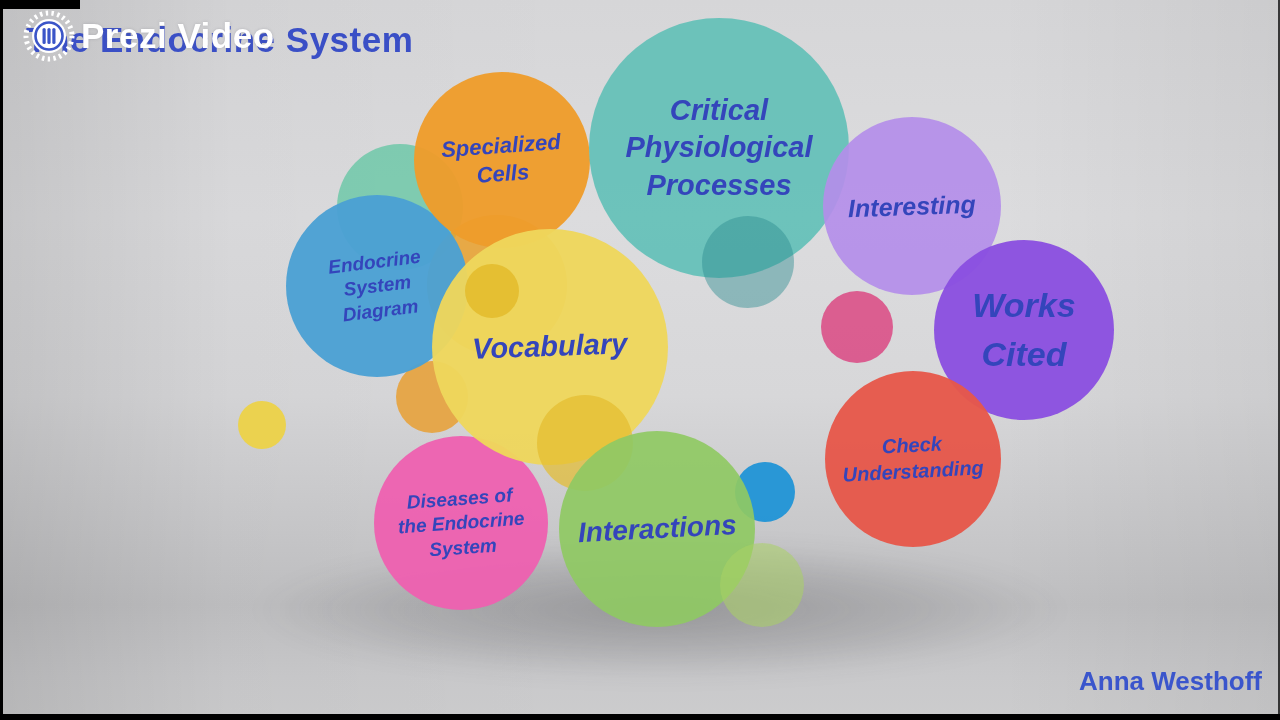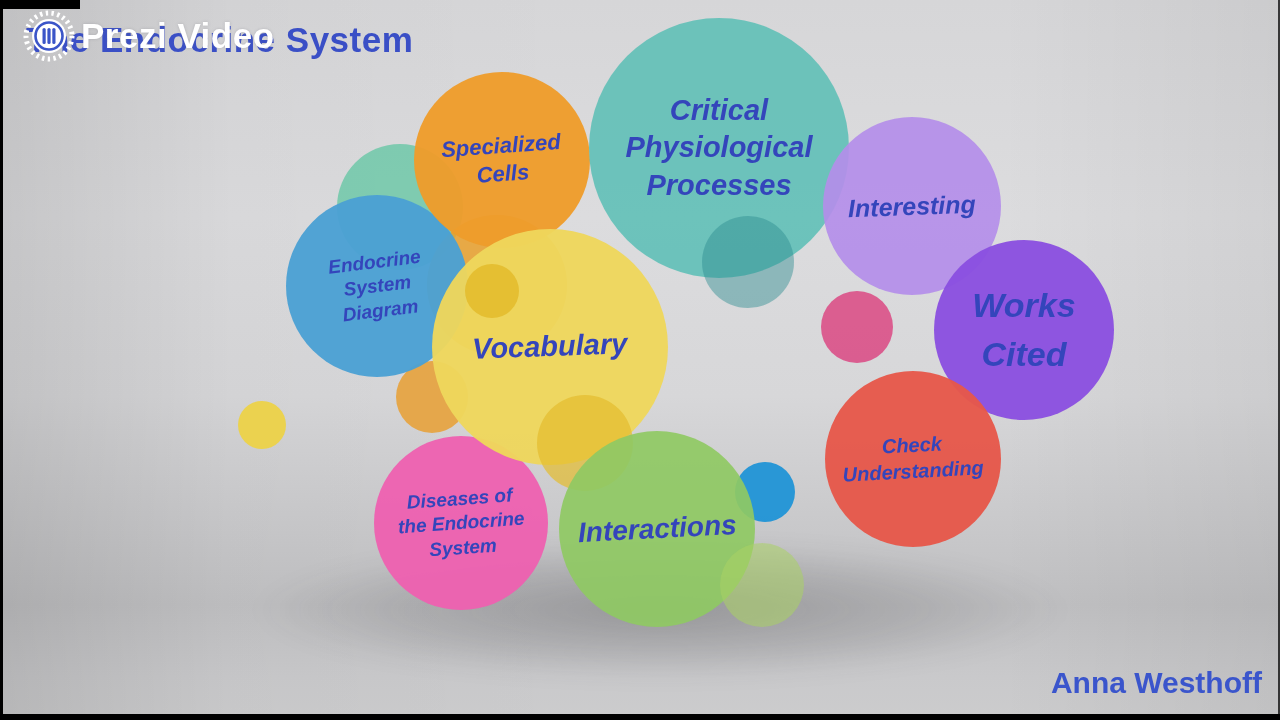--- a/index.html
+++ b/index.html
@@ -56,21 +56,21 @@
 
   
   .page-title{position:absolute;left:26px;top:20px;font-size:35px;font-weight:bold;
     letter-spacing:0.5px;z-index:20;}
   .watermark{position:absolute;left:21px;top:8px;display:flex;align-items:center;z-index:21;}
   .watermark-label{color:#ffffff;font-size:35px;font-weight:bold;letter-spacing:0.5px;
     margin-left:4px;text-shadow:0 0 3px rgba(120,120,130,0.35);}
   .prezi-logo{width:56px;height:56px;}
 
   
-  .author{position:absolute;right:18px;top:666px;font-size:30px;font-weight:bold;z-index:20;}
+  .author{position:absolute;right:18px;top:666px;font-size:26px;font-weight:bold;z-index:20;}
 
   
   .edge{position:absolute;background:#000;z-index:30;}
   .edge-topleft{left:0;top:0;width:80px;height:9px;}
   .edge-left{left:0;top:0;width:3px;height:720px;}
   .edge-right{right:0;top:0;width:2px;height:720px;background:rgba(5,5,5,0.75);}
   .edge-bottom{left:0;top:714px;width:1280px;height:6px;}
 </style>
 </head>
 <body>

